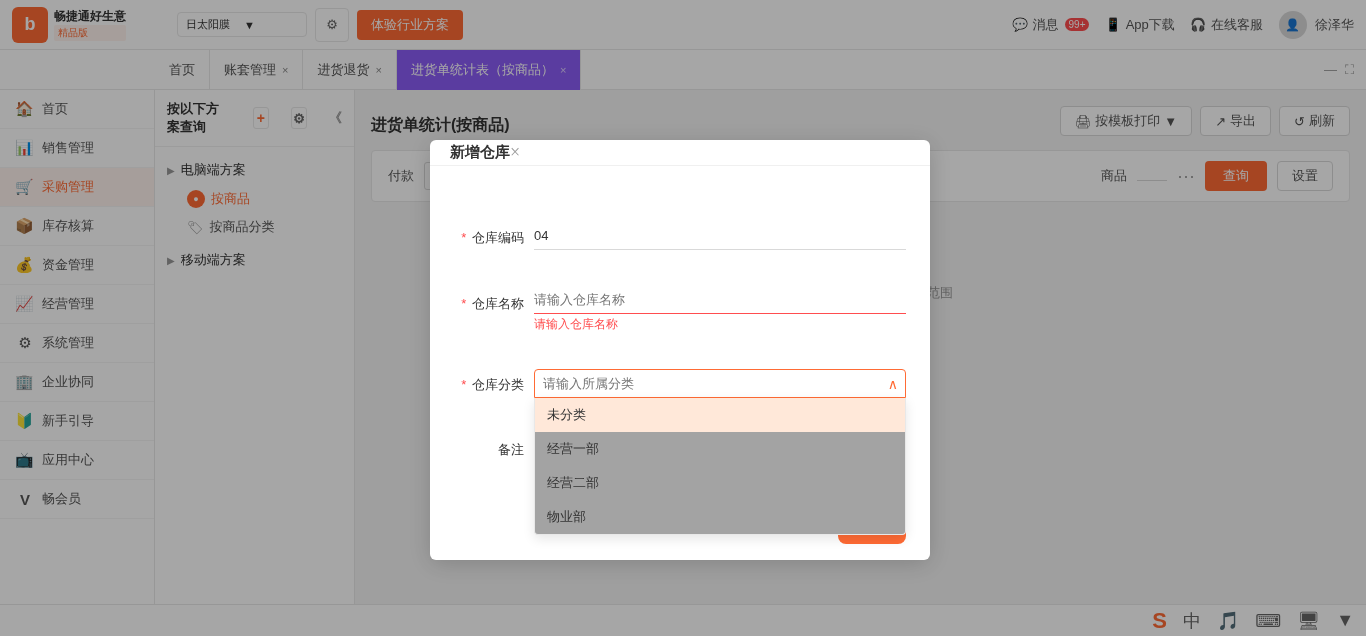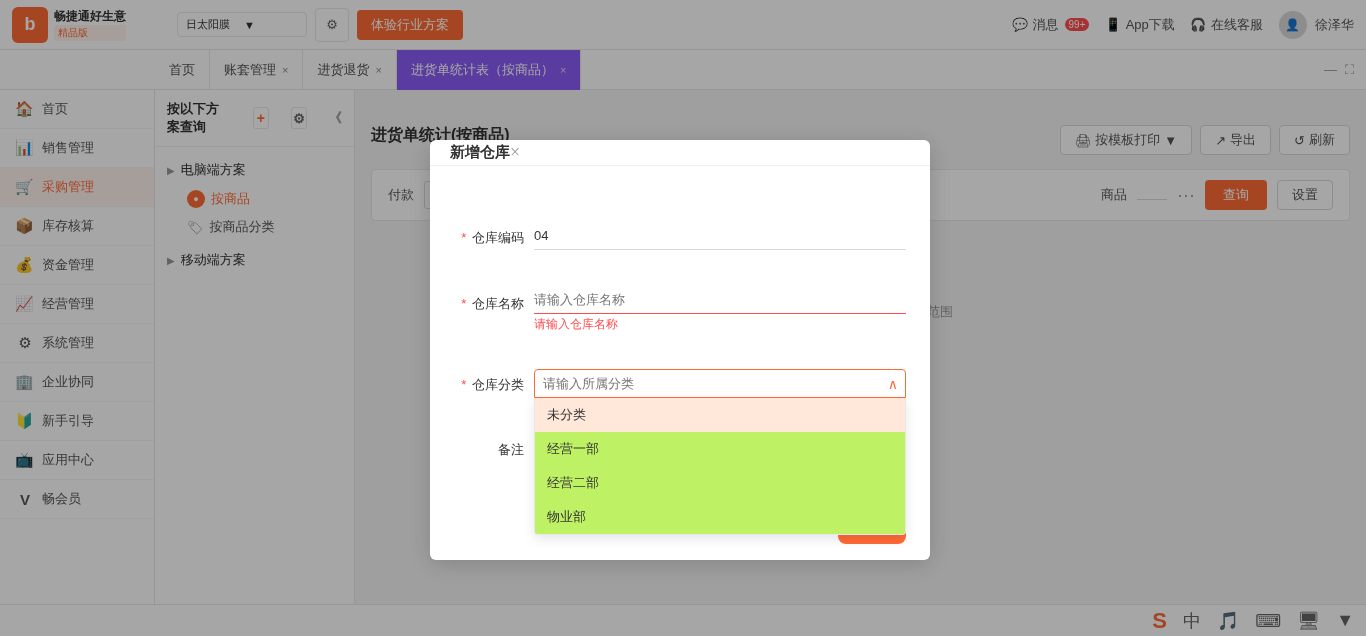--- a/index.html
+++ b/index.html
@@ -216,21 +216,21 @@
     }
     .select-arrow {
       position: absolute; right: 8px; top: 50%; transform: translateY(-50%);
       color: #ff6b35; font-size: 14px;
     }
 
     
     .dropdown-list {
       position: absolute;
       top: 100%; left: 0; right: 0;
-      background: #bef264;
+      background: #a3a3a3;
       border: 1px solid #e8e8e8;
       border-top: none;
       border-radius: 0 0 4px 4px;
       box-shadow: 0 4px 12px rgba(0,0,0,0.1);
       z-index: 300;
     }
     .dropdown-item {
       padding: 8px 12px; cursor: pointer;
       font-size: 13px; color: #333;
     }
@@ -310,23 +310,22 @@
     .collapse-btn {
       margin-left: auto; cursor: pointer; color: #999;
     }
 
     .main-content {
       flex: 1; overflow: auto; padding: 16px; background: #f5f5f5;
       position: relative;
     }
 
     .page-header {
-      display: flex; align-items: flex-start; justify-content: space-between;
+      display: flex; align-items: flex-end; justify-content: space-between;
       margin-bottom: 14px;
-      margin-top: 19px;
     }
     .page-header-title { font-size: 16px; color: #333; font-weight: bold; }
     .page-header-actions { display: flex; gap: 8px; align-items: center; }
 
     .filter-bar {
       background: #fff; border: 1px solid #e8e8e8; border-radius: 4px;
       padding: 10px 16px; margin-bottom: 10px;
       display: flex; align-items: center; gap: 10px;
     }
     .filter-label { color: #555; font-size: 13px; }

